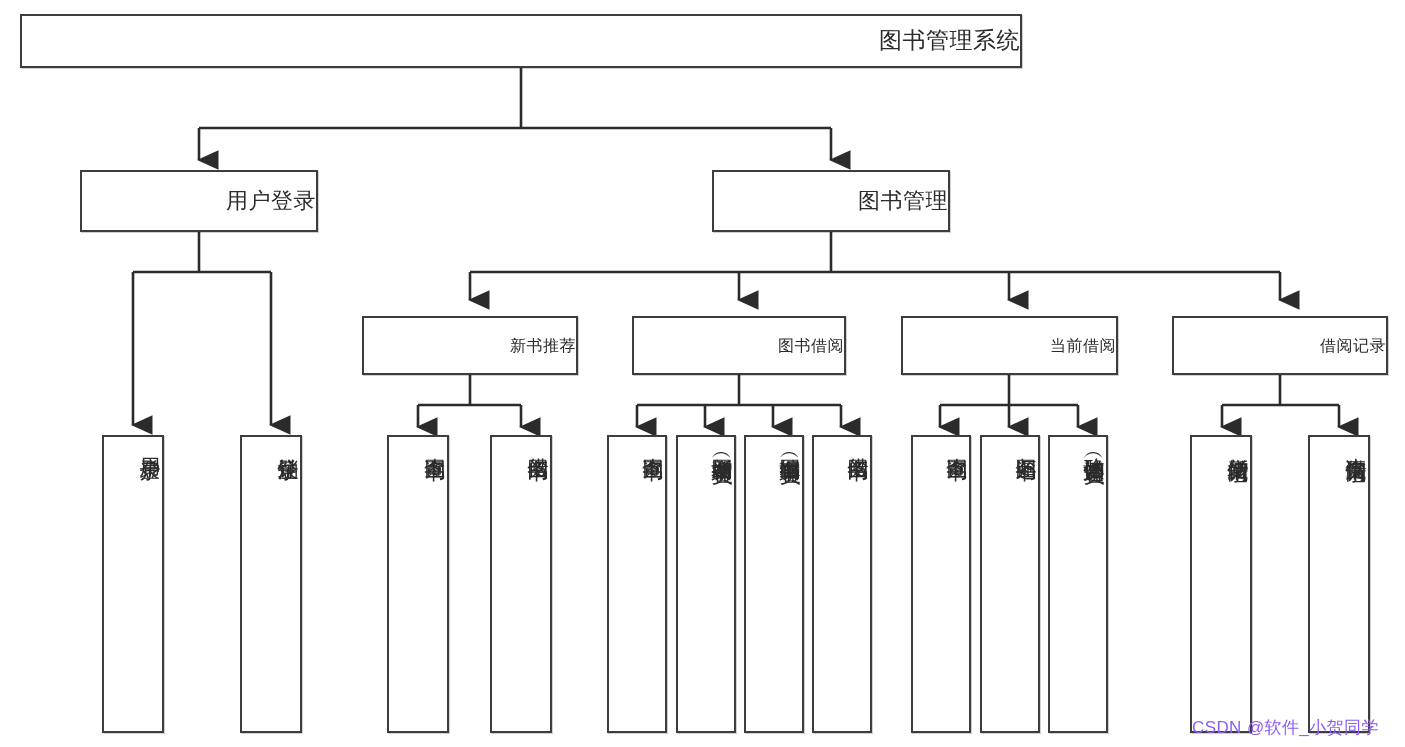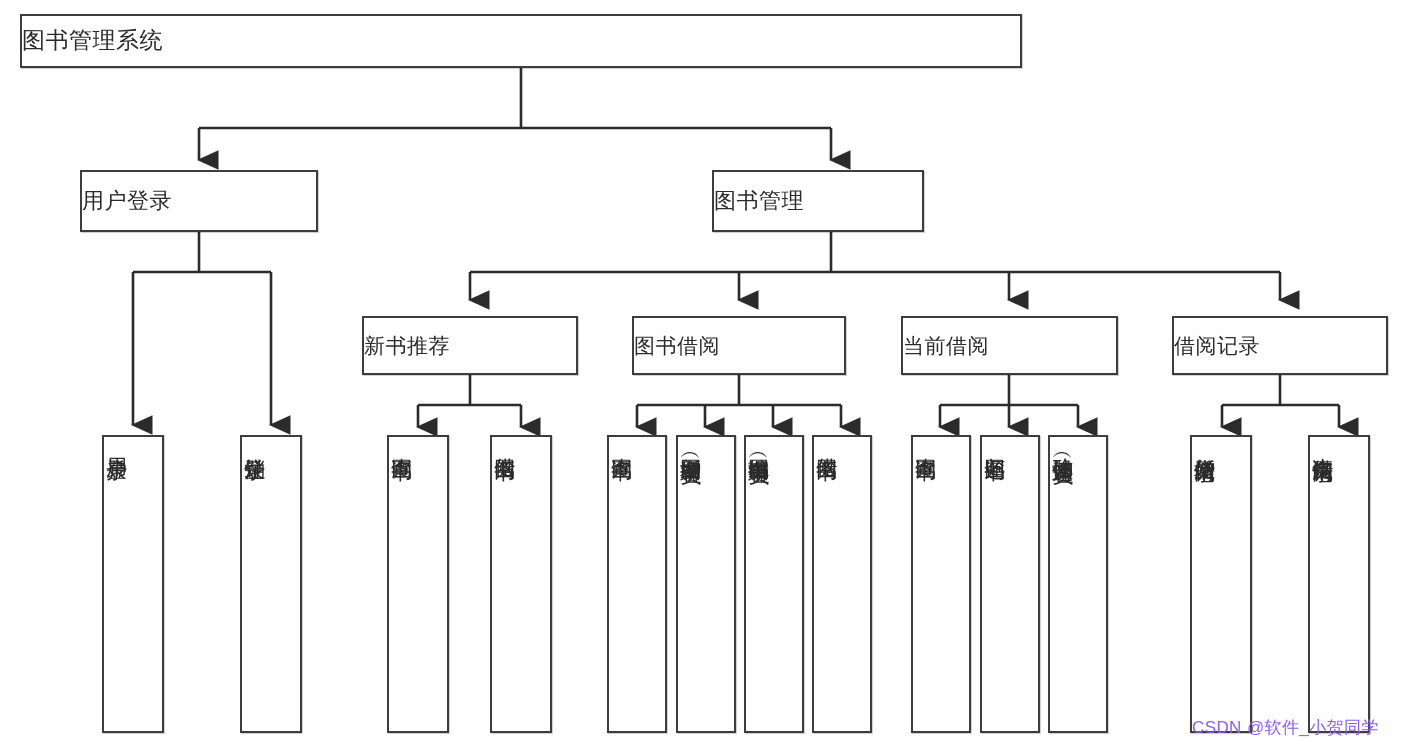--- a/index.html
+++ b/index.html
@@ -26,32 +26,32 @@
     height: 747px;
     pointer-events: none;
   }
   .node {
     position: absolute;
     box-sizing: border-box;
     background: #ffffff;
     border: 2px solid #3d3d3d;
     display: flex;
     align-items: center;
-    justify-content: flex-start;
+    justify-content: flex-end;
     color: #2b2b2b;
     box-shadow: 1px 1px 0 rgba(0,0,0,0.18);
   }
   .node .label {
     text-align: center;
     line-height: 1.12;
     letter-spacing: 0.5px;
   }
   .node.root .label   { font-size: 23px; }
   .node.level2 .label { font-size: 22px; }
-  .node.level3 .label { font-size: 21px; }
+  .node.level3 .label { font-size: 16px; }
   .node.leaf {
     align-items: flex-start;
     padding-top: 4px;
   }
   .node.leaf .label {
     writing-mode: vertical-rl;
     text-orientation: upright;
     font-size: 21px;
     line-height: 1.18;
     letter-spacing: 1px;
@@ -121,21 +121,21 @@
     </g>
   </svg>
 
   <div class="node root" style="left:20px; top:14px; width:1002px; height:54px;">
     <span class="label">图书管理系统</span>
   </div>
 
   <div class="node level2" style="left:80px; top:170px; width:238px; height:62px;">
     <span class="label">用户登录</span>
   </div>
-  <div class="node level2" style="left:712px; top:170px; width:212px; height:62px;">
+  <div class="node level2" style="left:712px; top:170px; width:238px; height:62px;">
     <span class="label">图书管理</span>
   </div>
 
   <div class="node level3" style="left:362px; top:316px; width:216px; height:59px;">
     <span class="label">新书推荐</span>
   </div>
   <div class="node level3" style="left:901px; top:316px; width:217px; height:59px;">
     <span class="label">当前借阅</span>
   </div>
   <div class="node level3" style="left:632px; top:316px; width:214px; height:59px;">

